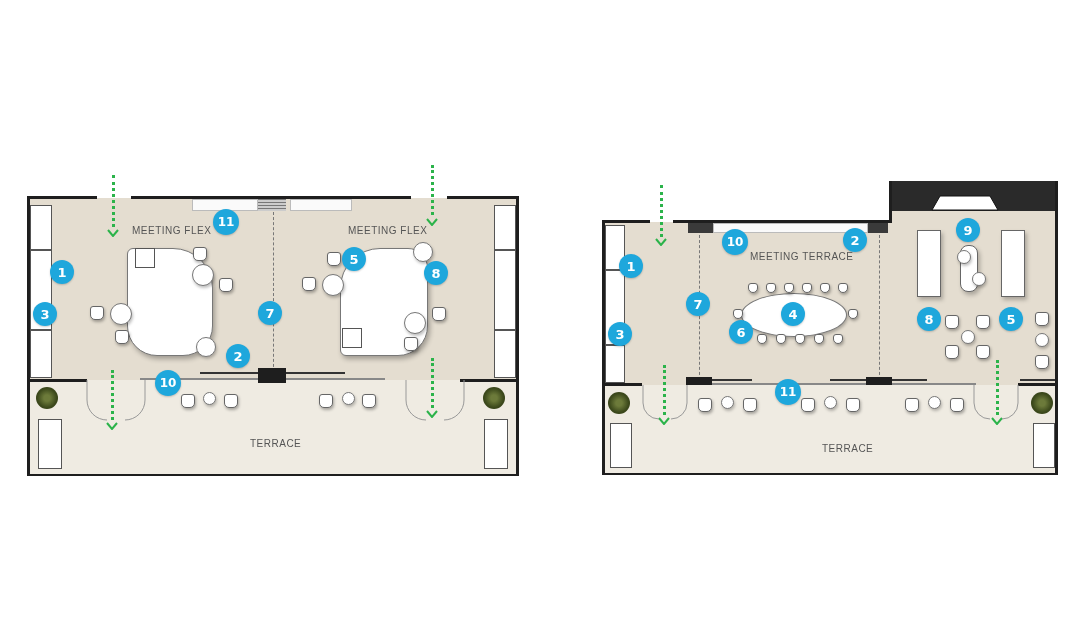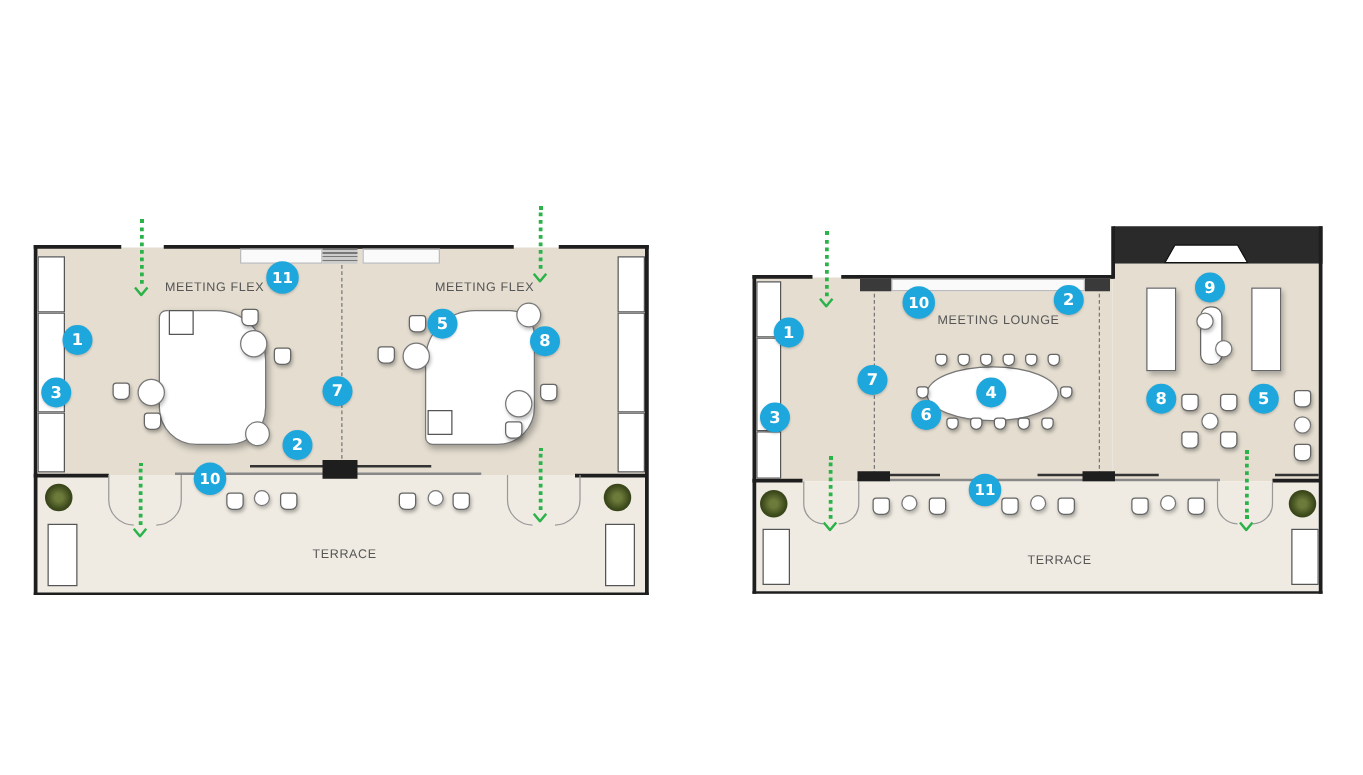--- a/index.html
+++ b/index.html
@@ -228,21 +228,21 @@
   <div class="chair" style="left:698px;top:398px;"></div>
   <div class="table-round" style="left:721px;top:396px;width:11px;height:11px;"></div>
   <div class="chair" style="left:743px;top:398px;"></div>
   <div class="chair" style="left:801px;top:398px;"></div>
   <div class="table-round" style="left:824px;top:396px;width:11px;height:11px;"></div>
   <div class="chair" style="left:846px;top:398px;"></div>
   <div class="chair" style="left:905px;top:398px;"></div>
   <div class="table-round" style="left:928px;top:396px;width:11px;height:11px;"></div>
   <div class="chair" style="left:950px;top:398px;"></div>
 
-  <div class="label" style="left:750px;top:251px;">MEETING LOUNGE</div>
+  <div class="label" style="left:750px;top:251px;">MEETING TERRACE</div>
   <div class="label" style="left:822px;top:443px;">TERRACE</div>
 
   <div class="badge" style="left:619px;top:254px;">1</div>
   <div class="badge" style="left:608px;top:322px;">3</div>
   <div class="badge" style="left:686px;top:292px;">7</div>
   <div class="badge" style="left:722px;top:229px;width:26px;height:26px;font-size:12px;">10</div>
   <div class="badge" style="left:843px;top:228px;">2</div>
   <div class="badge" style="left:781px;top:302px;">4</div>
   <div class="badge" style="left:729px;top:320px;">6</div>
   <div class="badge" style="left:775px;top:379px;width:26px;height:26px;font-size:12px;">11</div>

